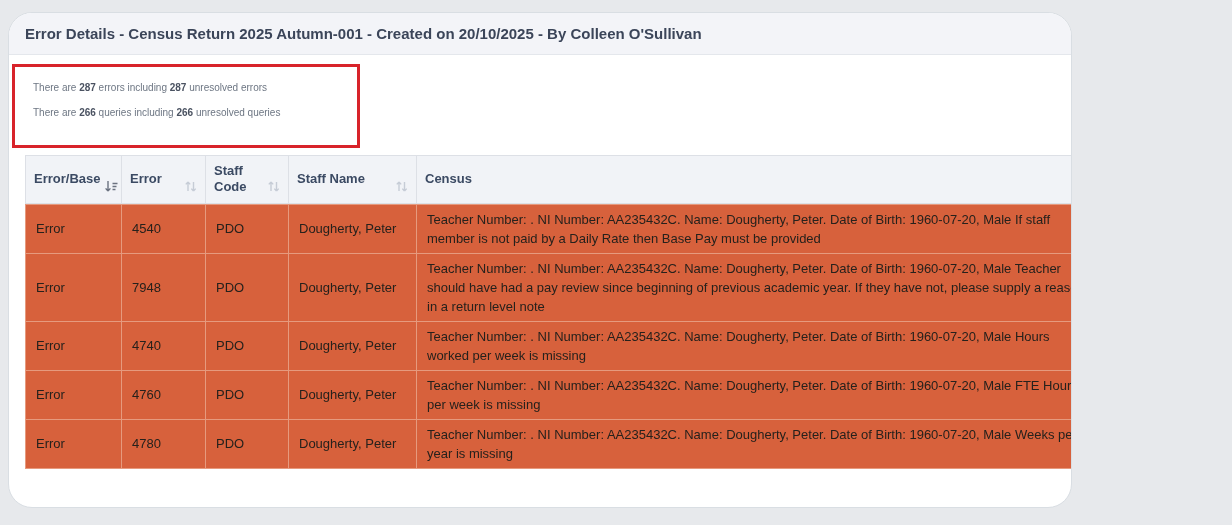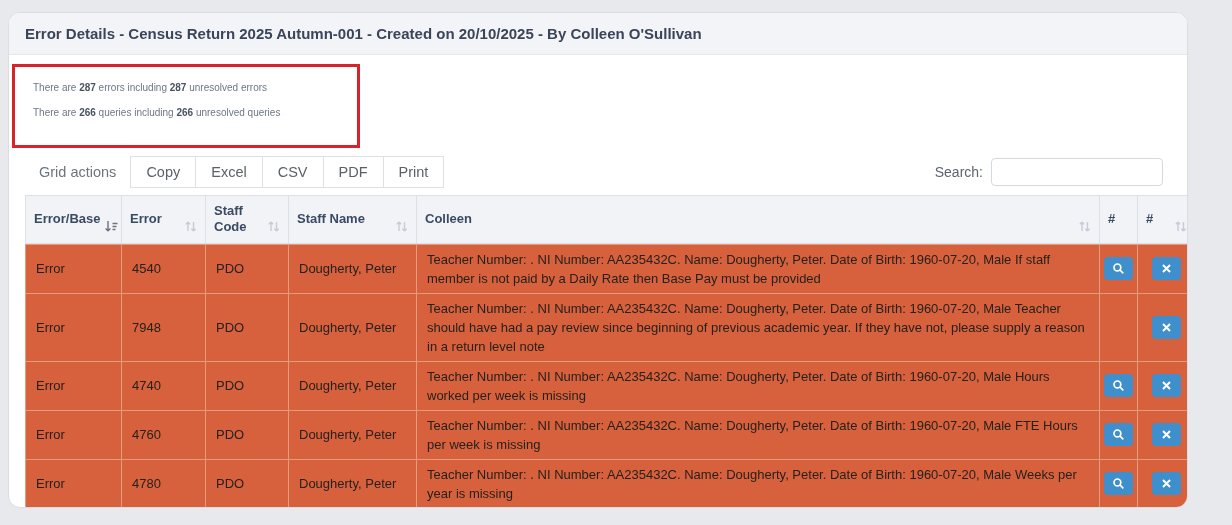--- a/index.html
+++ b/index.html
@@ -5,24 +5,24 @@
   * { box-sizing: border-box; margin: 0; padding: 0; }
   html, body { width: 1232px; height: 525px; }
   body {
     background: #e7e9ec;
     font-family: "Liberation Sans", sans-serif;
     overflow: hidden;
   }
   .card {
     position: absolute;
     left: 8px; top: 12px;
-    width: 1180px; height: 496px;
+    width: 1064px; height: 496px;
     background: #ffffff;
     border: 1px solid #d9dee3;
-    border-radius: 12px;
+    border-radius: 24px;
     overflow: hidden;
   }
   .card-header {
     background: #f3f4f8;
     border-bottom: 1px solid #e4e7ec;
     padding: 12px 16px;
     font-size: 15px;
     font-weight: bold;
     color: #3b4559;
   }
@@ -150,34 +150,20 @@
 
   <div class="summary-box">
     <div class="summary-line">
       <span>There are </span><b>287</b><span> errors including </span><b>287</b><span> unresolved errors</span>
     </div>
     <div class="summary-line">
       <span>There are </span><b>266</b><span> queries including </span><b>266</b><span> unresolved queries</span>
     </div>
   </div>
 
-  <div class="toolbar">
-    <span class="grid-actions-label">Grid actions</span>
-    <div class="btn-group">
-      <button class="tb-btn">Copy</button>
-      <button class="tb-btn">Excel</button>
-      <button class="tb-btn">CSV</button>
-      <button class="tb-btn">PDF</button>
-      <button class="tb-btn">Print</button>
-    </div>
-    <div class="search-wrap">
-      <span class="search-label">Search:</span>
-      <input class="search-input" type="text" value="" style="">
-    </div>
-  </div>
 
   <div class="table-zone">
     <table>
       <colgroup>
           <col class="c0">
           <col class="c1">
           <col class="c2">
           <col class="c3">
           <col class="c4">
           <col class="c5">
@@ -232,21 +218,21 @@
                     <g stroke="#c6ccd6" stroke-width="1.4" fill="none">
                       <path d="M4 11 V2 M4 2 L1.8 4.4 M4 2 L6.2 4.4"></path>
                       <path d="M9.5 2 v9 M9.5 11 l-2.2-2.4 M9.5 11 l2.2-2.4"></path>
                     </g>
                   </svg>
               </span>
             </div>
           </th>
           <th>
             <div class="th-inner">
-                <span class="th-label">Colleen</span>
+                <span class="th-label">Census</span>
               <span class="sort-icon">
                 <svg width="13" height="13" viewBox="0 0 13 13">
                     <g stroke="#c6ccd6" stroke-width="1.4" fill="none">
                       <path d="M4 11 V2 M4 2 L1.8 4.4 M4 2 L6.2 4.4"></path>
                       <path d="M9.5 2 v9 M9.5 11 l-2.2-2.4 M9.5 11 l2.2-2.4"></path>
                     </g>
                   </svg>
               </span>
             </div>
           </th>

